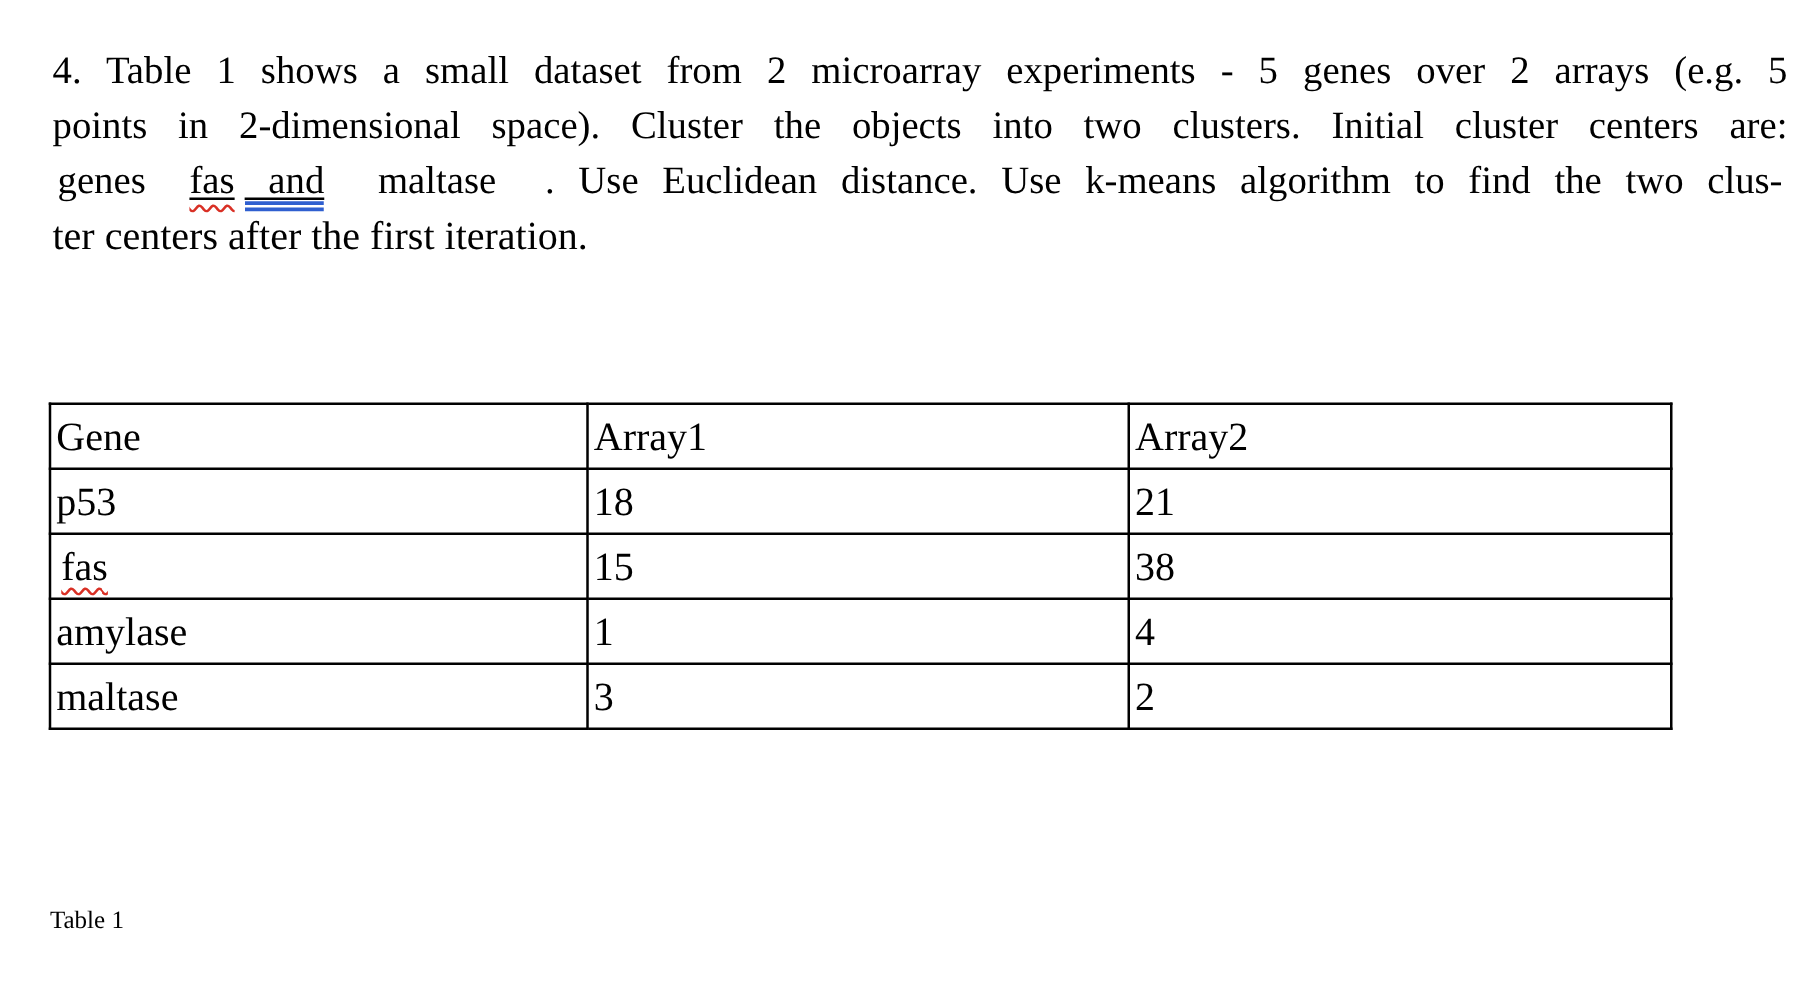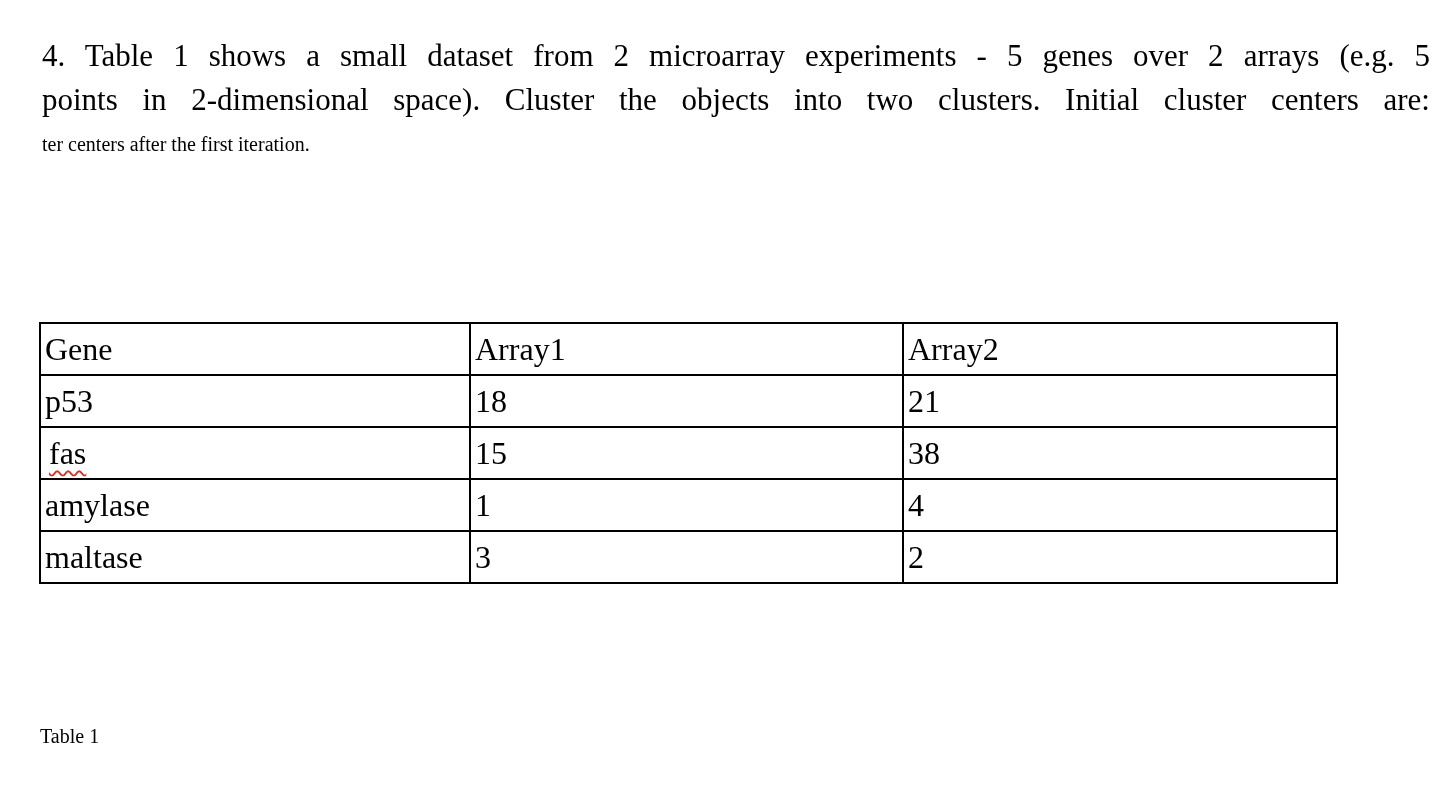--- a/index.html
+++ b/index.html
@@ -33,21 +33,21 @@
   .jline {
     text-align: justify;
     text-align-last: justify;
     word-spacing: -1px;
     height: 40px;
     white-space: normal;
   }
   .lline {
     text-align: left;
     height: 40px;
-    font-size: 20px;
+    font-size: 32px;
   }
   
   .fas-and-group {
     text-decoration: underline;
     text-decoration-color: var(--ink);
     text-decoration-thickness: 2px;
     text-underline-offset: 4px;
     text-decoration-skip-ink: none;
     margin-left: 8px;
     margin-right: 16px;
@@ -100,20 +100,26 @@
   }
 </style>
 </head>
 <body>
 
 <div class="page">
 
   <div class="question">
     <div class="jline">4. Table 1 shows a small dataset from 2 microarray experiments - 5 genes over 2 arrays (e.g. 5</div>
     <div class="jline">points in 2-dimensional space). Cluster the objects into two clusters. Initial cluster centers are:</div>
+    <div class="jline">
+      <span>genes</span>
+      <span class="fas-and-group"><span class="spell-wavy">fas</span><span class="grammar-double"> and</span></span>
+      <span class="maltase-word">maltase</span>
+      <span>. Use Euclidean distance. Use k-means algorithm to find the two clus-</span>
+    </div>
     <div class="lline">ter centers after the first iteration.</div>
   </div>
 
   <table class="gene-table">
     <colgroup>
       <col style="width:430px">
       <col style="width:433px">
       <col style="width:434px">
     </colgroup>
     <tbody>

